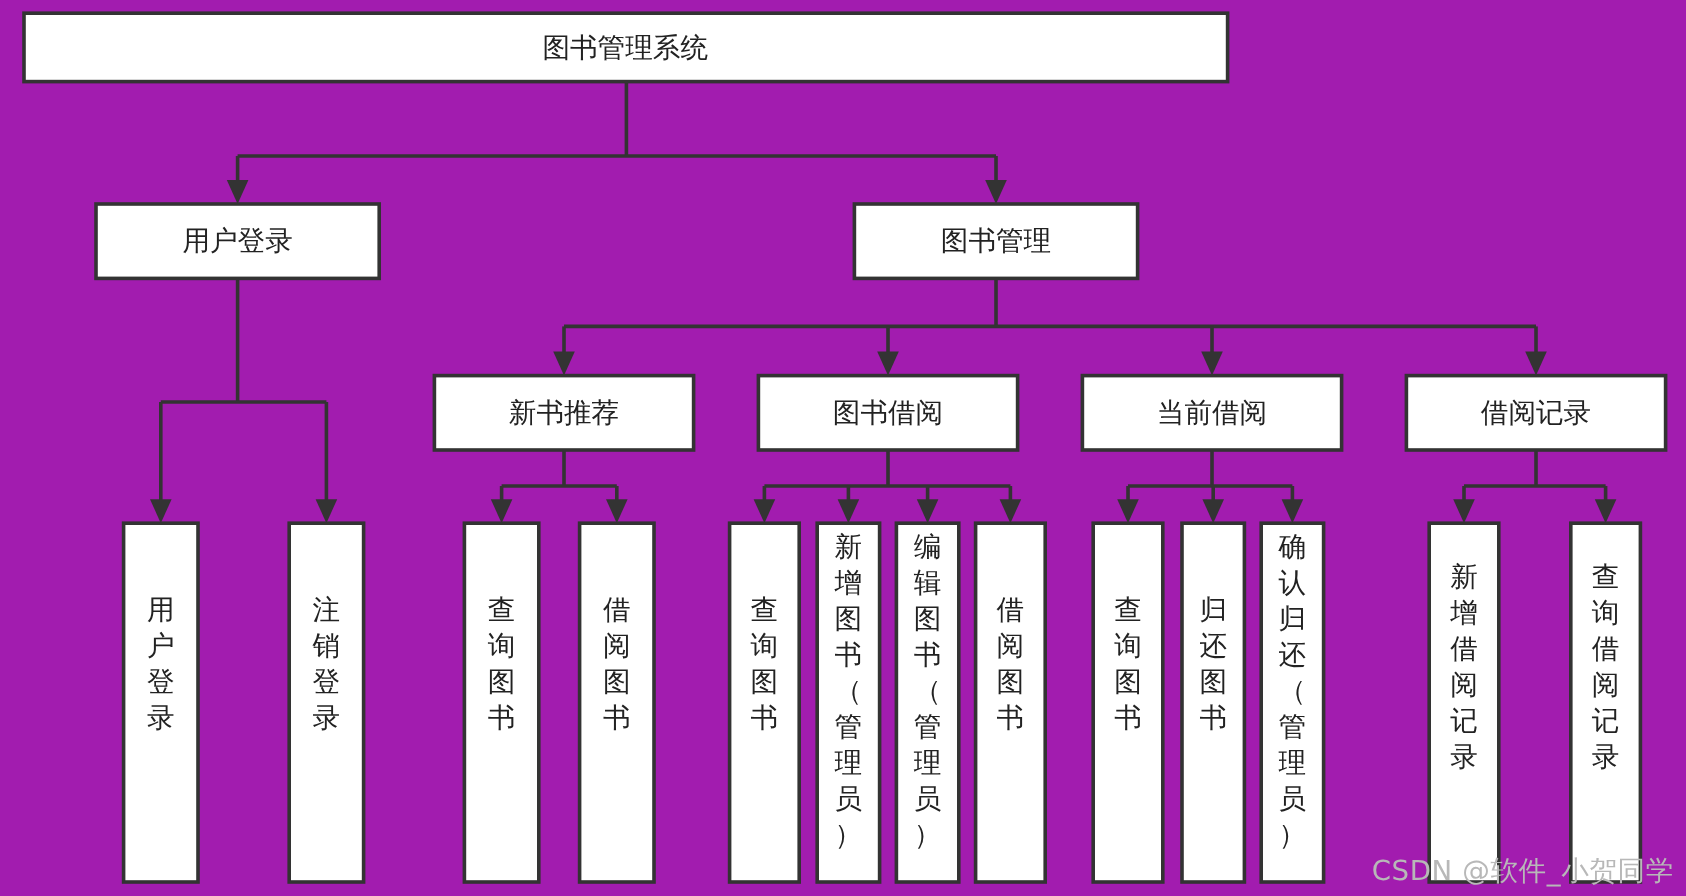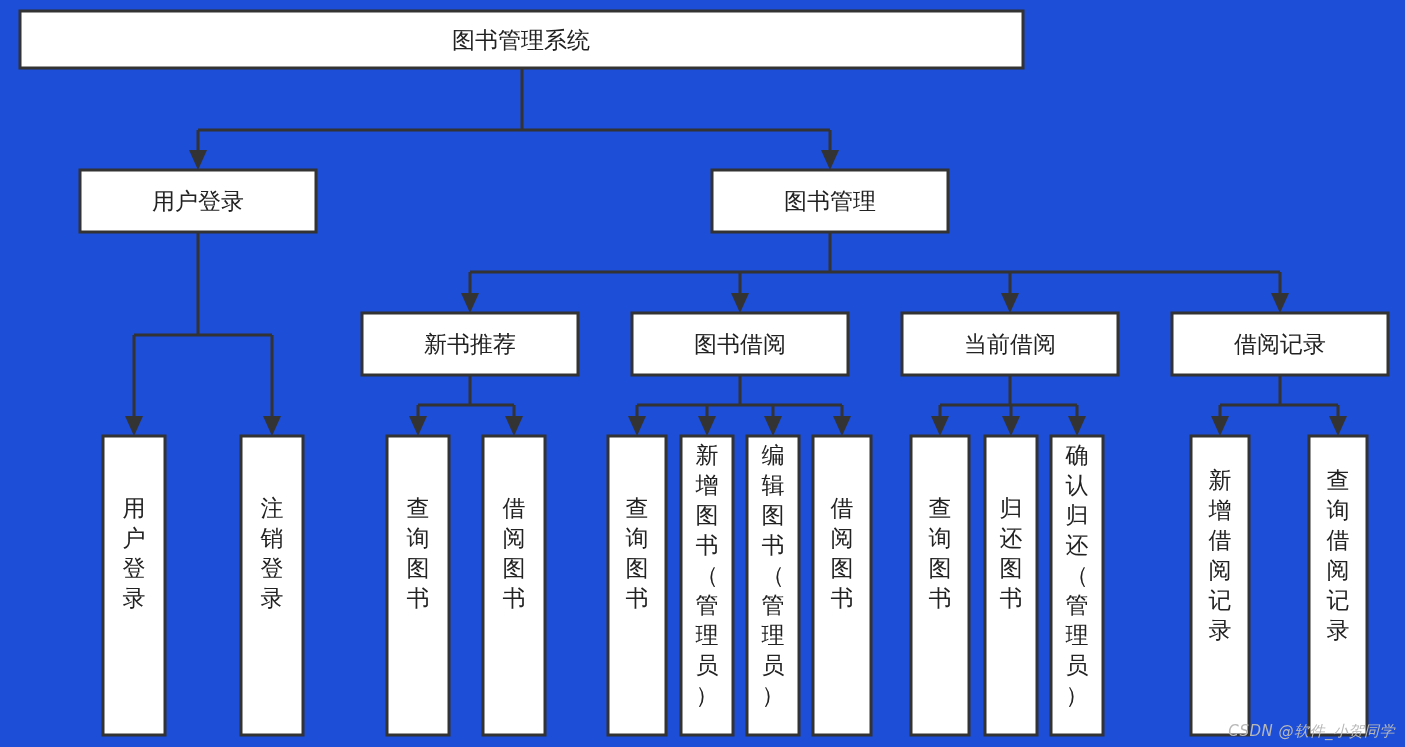--- a/index.html
+++ b/index.html
@@ -11,21 +11,21 @@
   body {
     width: 1405px;
     height: 747px;
     overflow: hidden;
     font-family: "DejaVu Sans", "Liberation Sans", sans-serif;
   }
   #diagram-root {
     position: relative;
     width: 1405px;
     height: 747px;
-    background: #1d4ed8;
+    background: #a21caf;
   }
   svg#chart-svg {
     position: absolute;
     left: 0;
     top: 0;
     width: 1405px;
     height: 747px;
     display: block;
   }
   .node-box {
@@ -54,25 +54,24 @@
     font-family: "DejaVu Sans", "Liberation Sans", sans-serif;
     font-size: 23px;
     fill: #222222;
     text-anchor: middle;
   }
   .watermark-text {
     position: absolute;
     right: 10px;
     bottom: 6px;
     font-family: "DejaVu Sans", "Liberation Sans", sans-serif;
-    font-size: 15px;
+    font-size: 23px;
     color: #b8b8b8;
     white-space: nowrap;
     letter-spacing: 0.5px;
-    font-style: italic;
   }
 </style>
 </head>
 <body>
 
 <div id="diagram-root">
 
   <svg id="chart-svg" viewBox="0 0 1405 747" xmlns="http://www.w3.org/2000/svg">
 
     <g>

